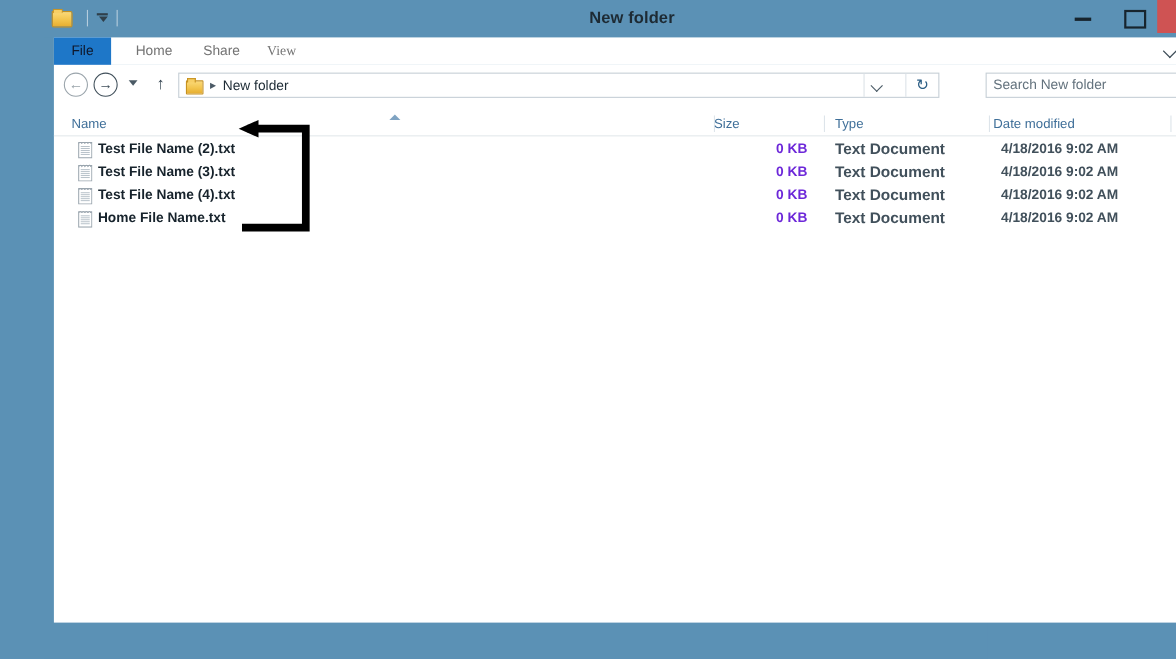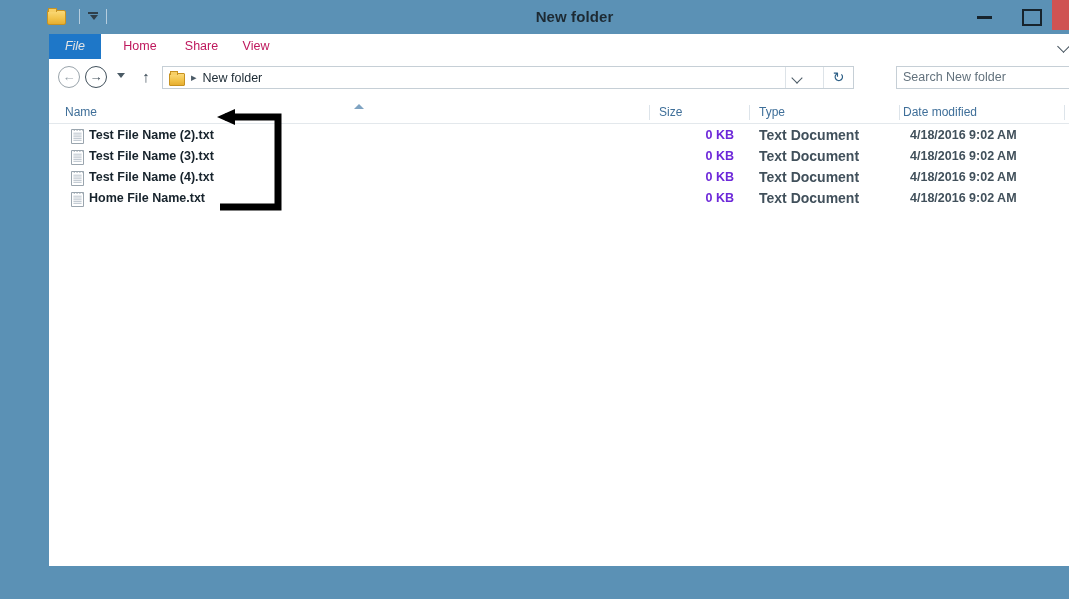--- a/index.html
+++ b/index.html
@@ -144,33 +144,32 @@
     position: absolute;
     left: 9px; top: 34px;
     width: 1051px; height: 25px;
     background: #ffffff;
   }
   .tab {
     position: absolute;
     top: 0; height: 25px;
     line-height: 25px;
     font-size: 12.5px;
-    color: #be185d;
+    color: #737373;
     text-align: center;
     cursor: default;
   }
   .tab-file {
     left: 0; width: 52px;
     background: #1e77c8;
-    color: #e5e5e5;
-    font-style: italic;
+    color: #0f172a;
   }
   .tab-home  { left: 60px;  width: 62px; }
   .tab-share { left: 124px; width: 57px; }
-  .tab-view  { left: 183px; width: 48px; }
+  .tab-view  { left: 183px; width: 48px; font-family: Liberation Serif, serif; }
 
   #ribbon-right {
     position: absolute;
     right: 4px; top: 4px;
     display: flex;
     align-items: center;
     gap: 9px;
   }
   .ribbon-chev {
     width: 14px; height: 14px;
@@ -357,21 +356,21 @@
   }
   .col {
     position: absolute;
     top: 0; height: 21px;
     line-height: 21px;
     font-size: 12px;
     color: #3f6f99;
     cursor: default;
   }
   .col-name { left: 16px; }
-  .col-size { left: 600px; padding-left: 10px; }
+  .col-size { left: 600px; }
   .col-type { left: 700px; padding-left: 10px; }
   .col-date { left: 850px; padding-left: 4px; }
   .col-div {
     position: absolute;
     top: 3px;
     width: 1px; height: 15px;
     background: #dde4ea;
   }
   #sort-indicator {
     position: absolute;

